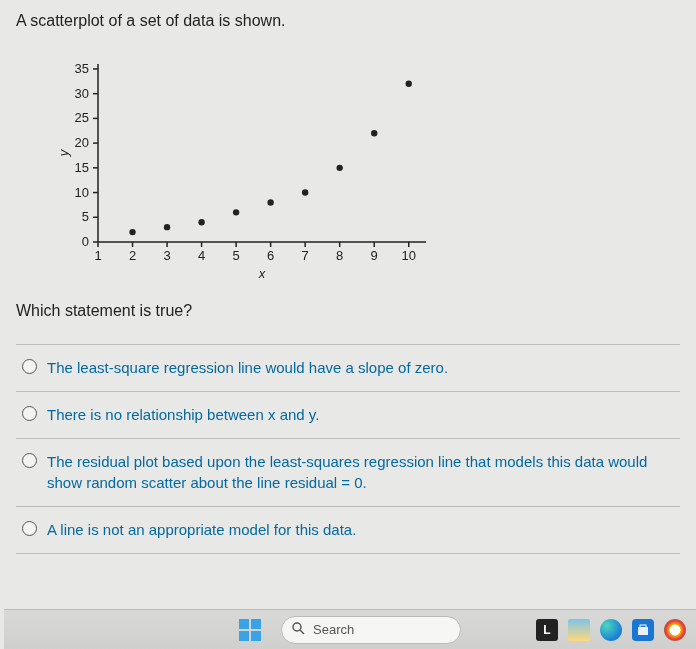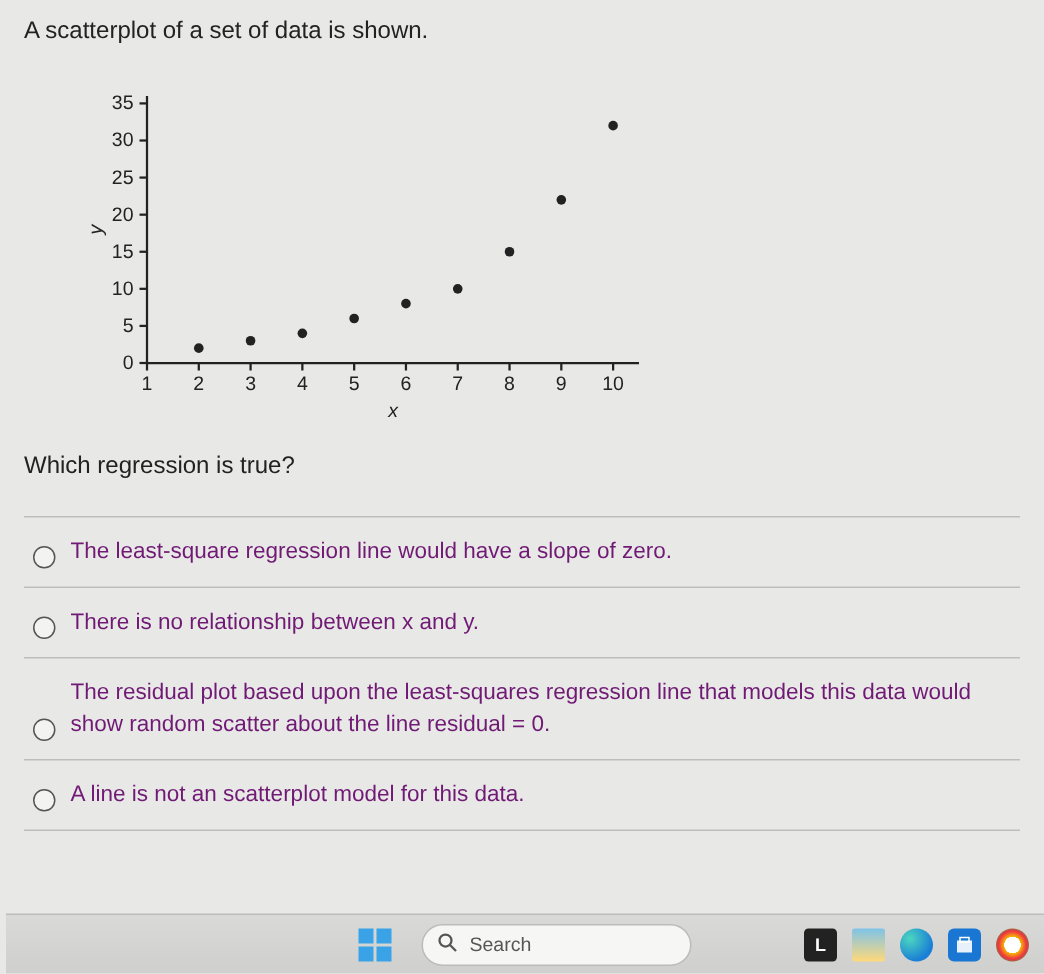--- a/index.html
+++ b/index.html
@@ -34,25 +34,25 @@
     .prompt-text {
       font-size: 16px;
       color: #222;
       margin: 18px 0 24px 0;
     }
     .options {
       border-top: 0;
     }
     .option-row {
       display: flex;
-      align-items: flex-end;
+      align-items: flex-start;
       padding: 12px 6px;
       border-top: 1px solid #bdbdb9;
       font-size: 15px;
-      color: #701a75;
+      color: #0369a1;
       line-height: 1.45;
     }
     .option-row:last-child {
       border-bottom: 1px solid #bdbdb9;
     }
     .radio {
       flex-shrink: 0;
       width: 15px;
       height: 15px;
       border: 1.5px solid #555;
@@ -186,38 +186,38 @@
         <circle cx="145.57894736842104" cy="168.22222222222223" r="3.2" class="point"></circle>
         <circle cx="180.10526315789474" cy="158.33333333333334" r="3.2" class="point"></circle>
         <circle cx="214.6315789473684" cy="148.44444444444446" r="3.2" class="point"></circle>
         <circle cx="249.15789473684208" cy="138.55555555555554" r="3.2" class="point"></circle>
         <circle cx="283.6842105263158" cy="113.83333333333333" r="3.2" class="point"></circle>
         <circle cx="318.2105263157895" cy="79.22222222222221" r="3.2" class="point"></circle>
         <circle cx="352.7368421052631" cy="29.7777777777778" r="3.2" class="point"></circle>
       </svg>
   </div>
 
-  <div class="prompt-text">Which regression is true?</div>
+  <div class="prompt-text">Which statement is true?</div>
 
   <div class="options">
     <div class="option-row">
       <div class="radio"></div>
       <div>The least-square regression line would have a slope of zero.</div>
     </div>
     <div class="option-row">
       <div class="radio"></div>
       <div>There is no relationship between x and y.</div>
     </div>
     <div class="option-row">
       <div class="radio"></div>
       <div>The residual plot based upon the least-squares regression line that models this data would show random scatter about the line residual = 0.</div>
     </div>
     <div class="option-row">
       <div class="radio"></div>
-      <div>A line is not an scatterplot model for this data.</div>
+      <div>A line is not an appropriate model for this data.</div>
     </div>
   </div>
 </div>
 
 <div class="taskbar">
   <div class="win-icon">
     <span></span>
       <span></span>
       <span></span>
       <span></span>

